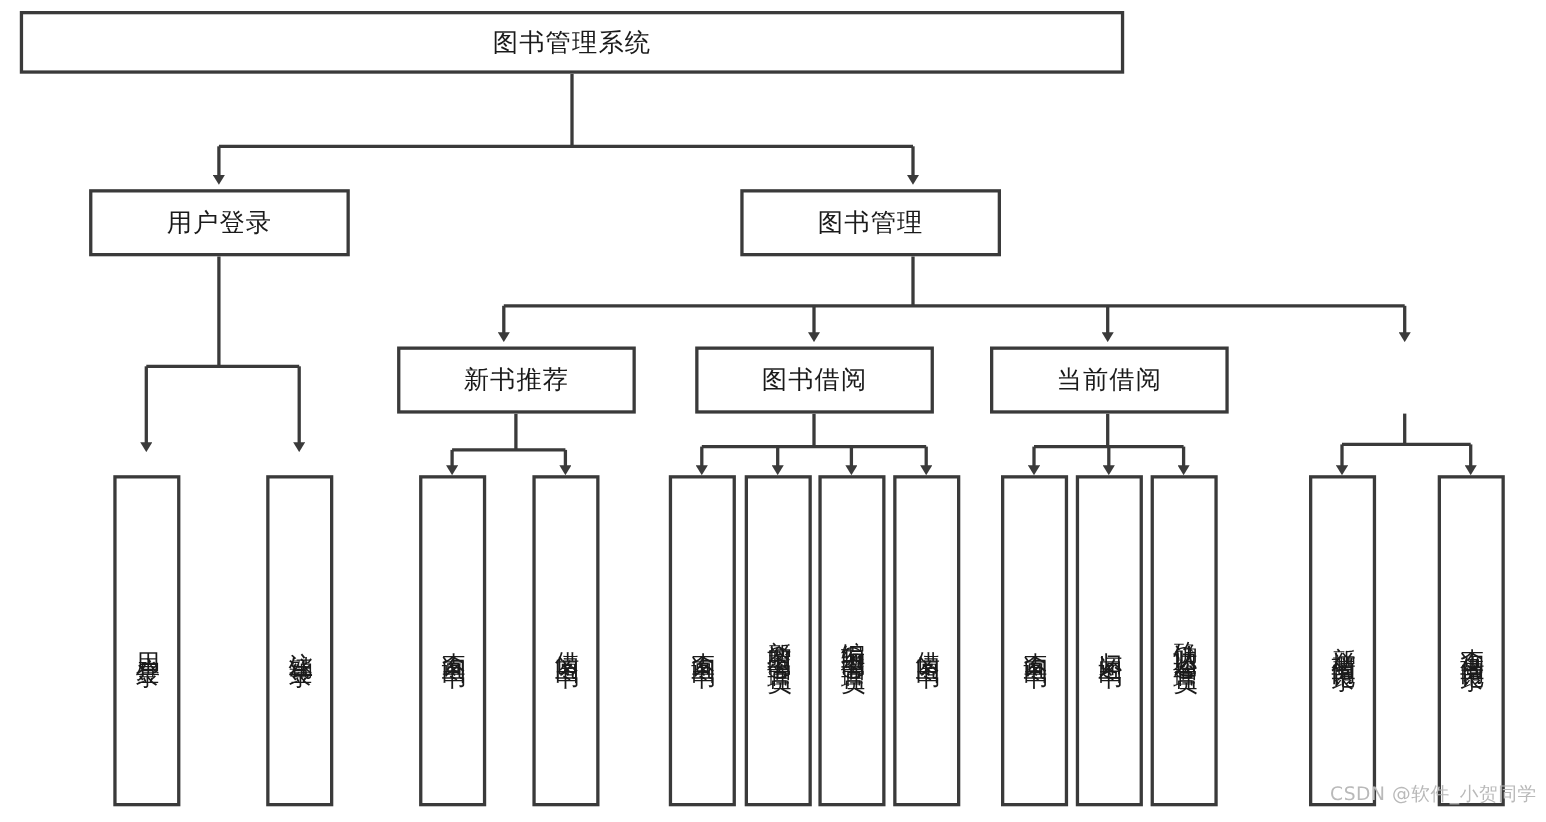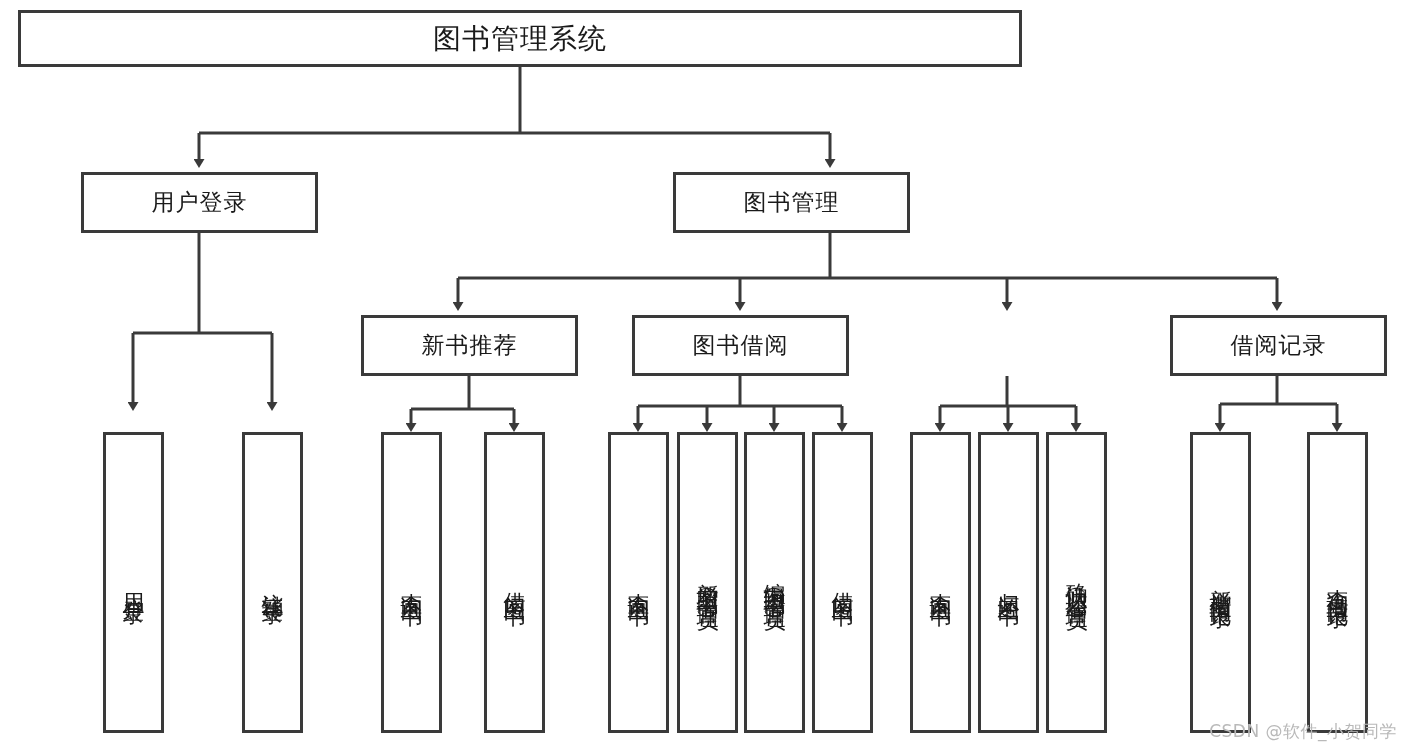--- a/index.html
+++ b/index.html
@@ -25,41 +25,41 @@
     align-items:center;
     justify-content:center;
     color:#1a1a1a;
     z-index:2;
   }
   .node.h{               
     font-size:23px;
     letter-spacing:1px;
     white-space:nowrap;
   }
-  .node.root{font-size:28px;}
+  .node.root{font-size:23px;}
   .node.v{               
     font-size:22px;
     align-items:center;
     justify-content:center;
     padding:6px 0;
   }
   .node.v .vtext{
     writing-mode:vertical-rl;
     text-orientation:upright;
     letter-spacing:4px;
     line-height:1;
     white-space:nowrap;
     display:block;
   }
 
   
   #watermark{
     position:absolute;
     right:8px;
-    bottom:4px;
+    bottom:14px;
     font-size:17px;
     color:#b9b9b9;
     letter-spacing:0.5px;
     white-space:nowrap;
     z-index:3;
     pointer-events:none;
   }
 </style>
 </head>
 <body>
@@ -129,24 +129,24 @@
   </div>
 
   <div class="node h" style="left:632px;top:315px;width:217px;height:61px;">
     <span>图书借阅</span>
   </div>
 
   <div class="node h" style="left:361px;top:315px;width:217px;height:61px;">
     <span>新书推荐</span>
   </div>
 
+  <div class="node h" style="left:900px;top:315px;width:217px;height:61px;">
+    <span>当前借阅</span>
+  </div>
 
-  <div class="node h" style="left:1170px;top:315px;width:217px;height:61px;">
-    <span>借阅记录</span>
-  </div>
 
   <div class="node v" style="left:103px;top:432px;width:61px;height:301px;">
     <span class="vtext">用户登录</span>
   </div>
   <div class="node v" style="left:242px;top:432px;width:61px;height:301px;">
     <span class="vtext">注销登录</span>
   </div>
 
   <div class="node v" style="left:381px;top:432px;width:61px;height:301px;">
     <span class="vtext">查询图书</span>

